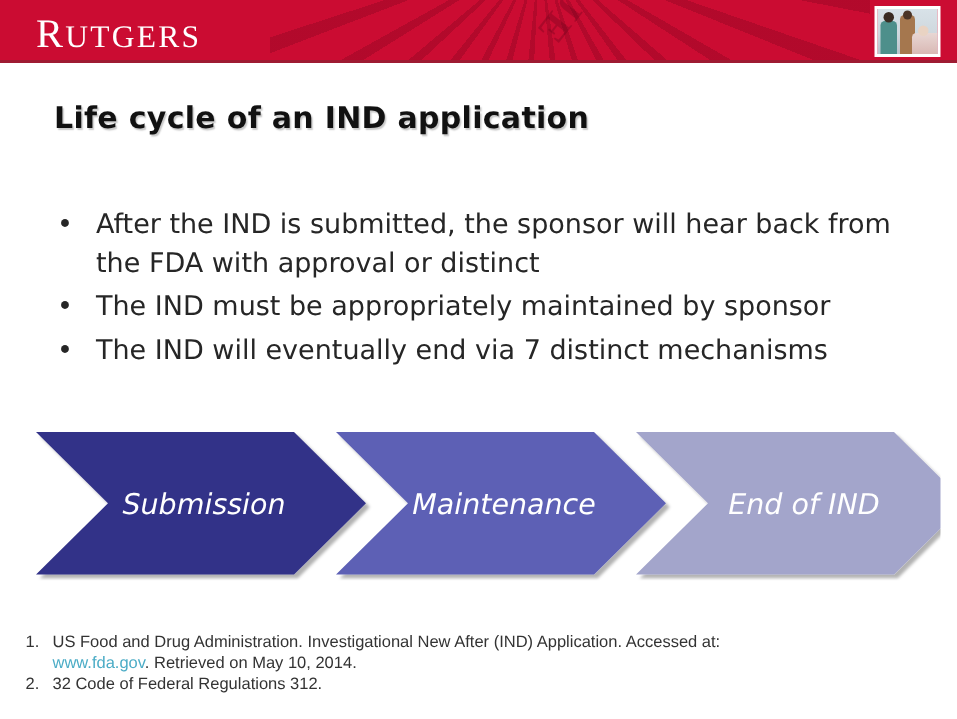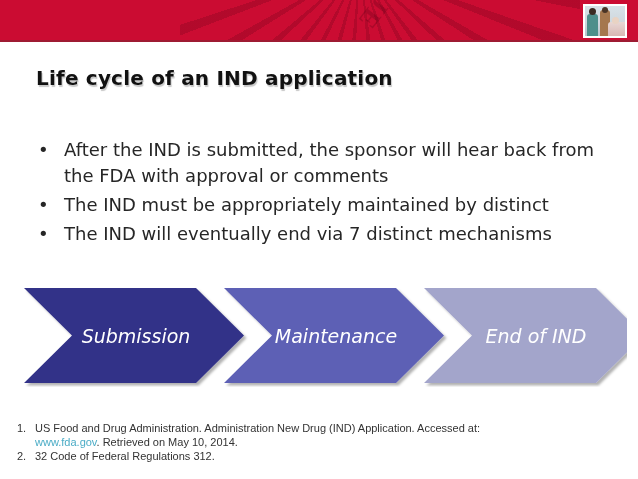--- a/index.html
+++ b/index.html
@@ -136,37 +136,38 @@
   .ref-num { flex: 0 0 18px; }
   .ref-body { flex: 1; }
   .ref-link { color: #4BACC6; text-decoration: none; cursor: pointer; }
 </style>
 </head>
 <body>
 
 <div class="header">
   <div class="seal-watermark"></div>
   <div class="seal-band">JE</div>
+  <div class="logo">RUTGERS</div>
   <div class="header-photo">
     <div class="hp-person-teal"></div>
     <div class="hp-person-tan"></div>
     <div class="hp-bed"></div>
   </div>
 </div>
 
 <h1 class="slide-title">Life cycle of an IND application</h1>
 
 <ul class="bullets">
   <li class="bullet-item">
     <span class="bullet-marker">•</span>
-    <span class="bullet-text">After the IND is submitted, the sponsor will hear back from the FDA with approval or comments</span>
+    <span class="bullet-text">After the IND is submitted, the sponsor will hear back from the FDA with approval or distinct</span>
   </li>
   <li class="bullet-item">
     <span class="bullet-marker">•</span>
-    <span class="bullet-text">The IND must be appropriately maintained by distinct</span>
+    <span class="bullet-text">The IND must be appropriately maintained by sponsor</span>
   </li>
   <li class="bullet-item">
     <span class="bullet-marker">•</span>
     <span class="bullet-text">The IND will eventually end via 7 distinct mechanisms</span>
   </li>
 </ul>
 
 <div class="process">
   <svg width="604" height="100" viewBox="0 0 604 100">
     <defs>
@@ -181,19 +182,19 @@
     </g>
     <text class="chev-label" x="113" y="55.5" text-anchor="middle">Submission</text>
     <text class="chev-label" x="313" y="55.5" text-anchor="middle">Maintenance</text>
     <text class="chev-label" x="513" y="55.5" text-anchor="middle">End of IND</text>
   </svg>
 </div>
 
 <div class="references">
   <div class="ref-row">
     <span class="ref-num">1.</span>
-    <span class="ref-body"><span>US Food and Drug Administration. Administration New Drug (IND) Application. Accessed at: </span><a class="ref-link">www.fda.gov</a><span>. Retrieved on May 10, 2014.</span></span>
+    <span class="ref-body"><span>US Food and Drug Administration. Investigational New After (IND) Application. Accessed at: </span><a class="ref-link">www.fda.gov</a><span>. Retrieved on May 10, 2014.</span></span>
   </div>
   <div class="ref-row">
     <span class="ref-num">2.</span>
     <span class="ref-body">32 Code of Federal Regulations 312.</span>
   </div>
 </div>
 
 </body></html>

